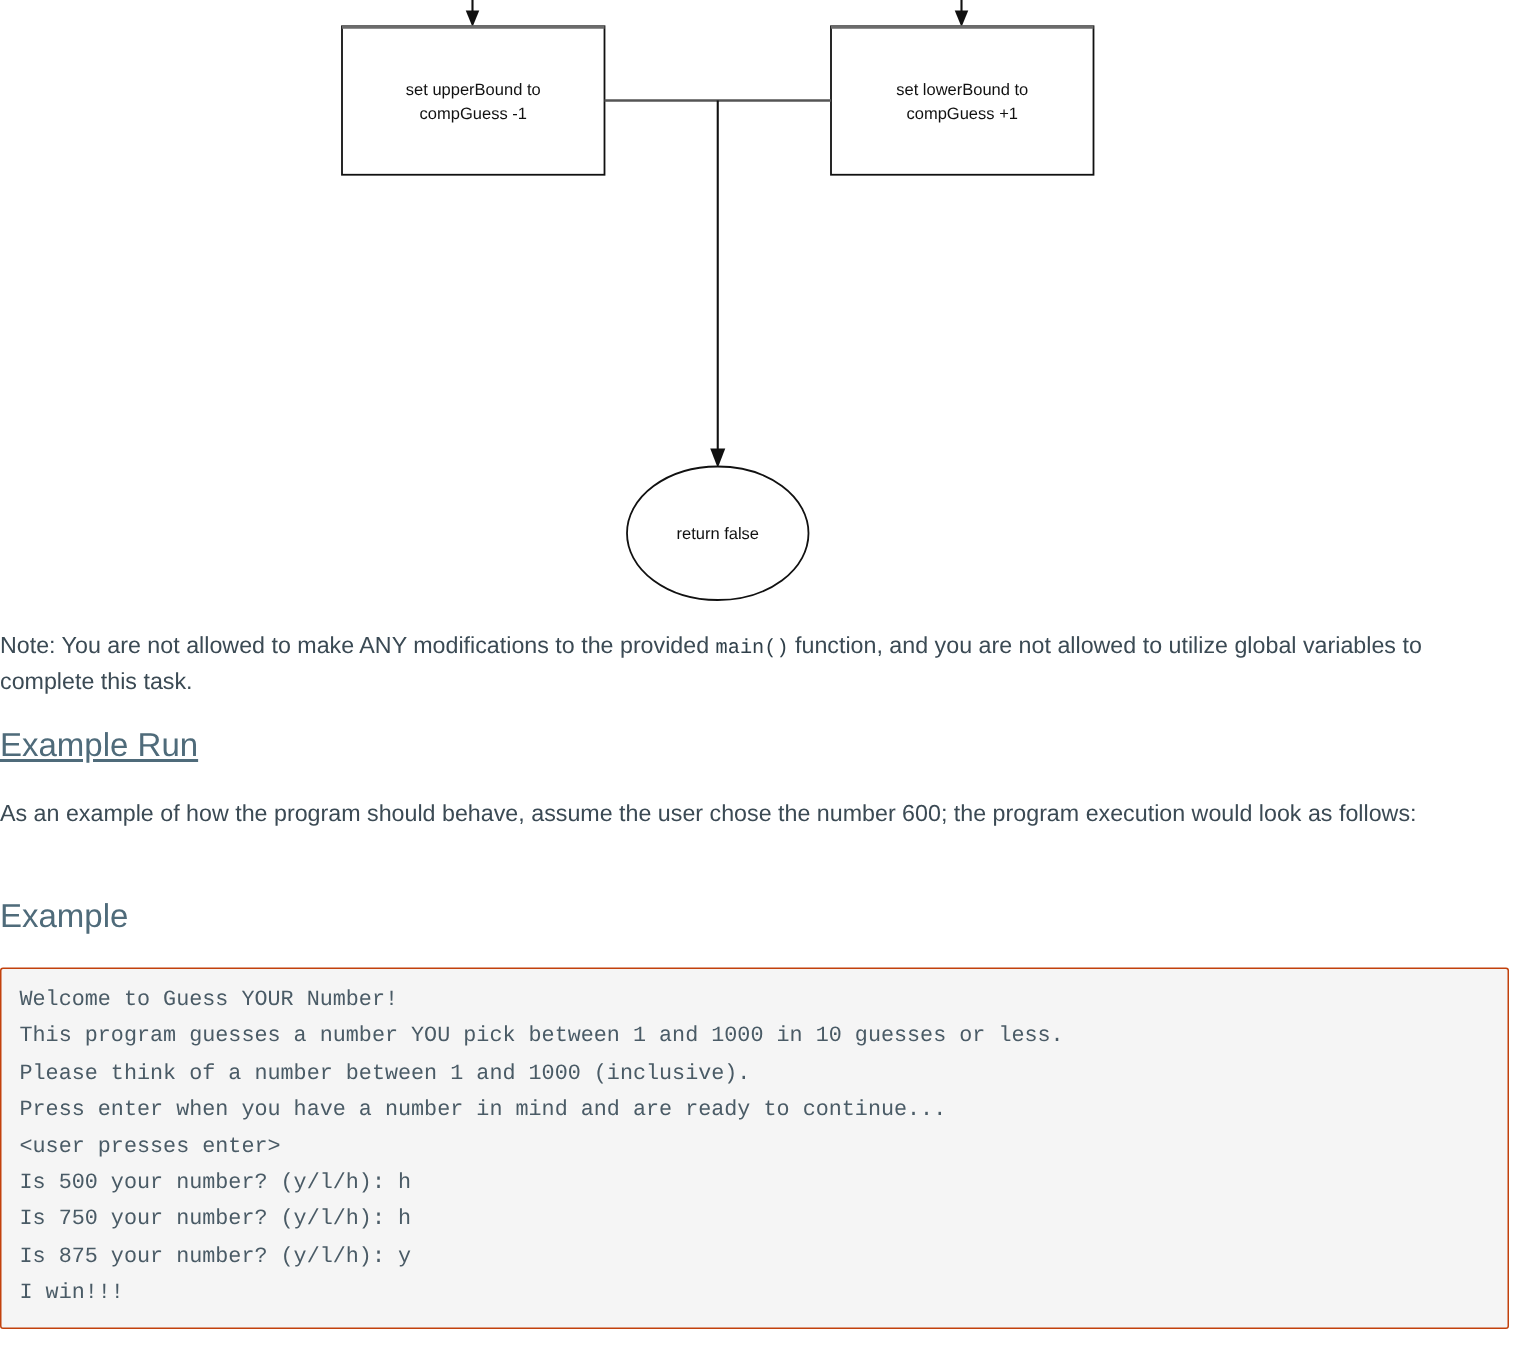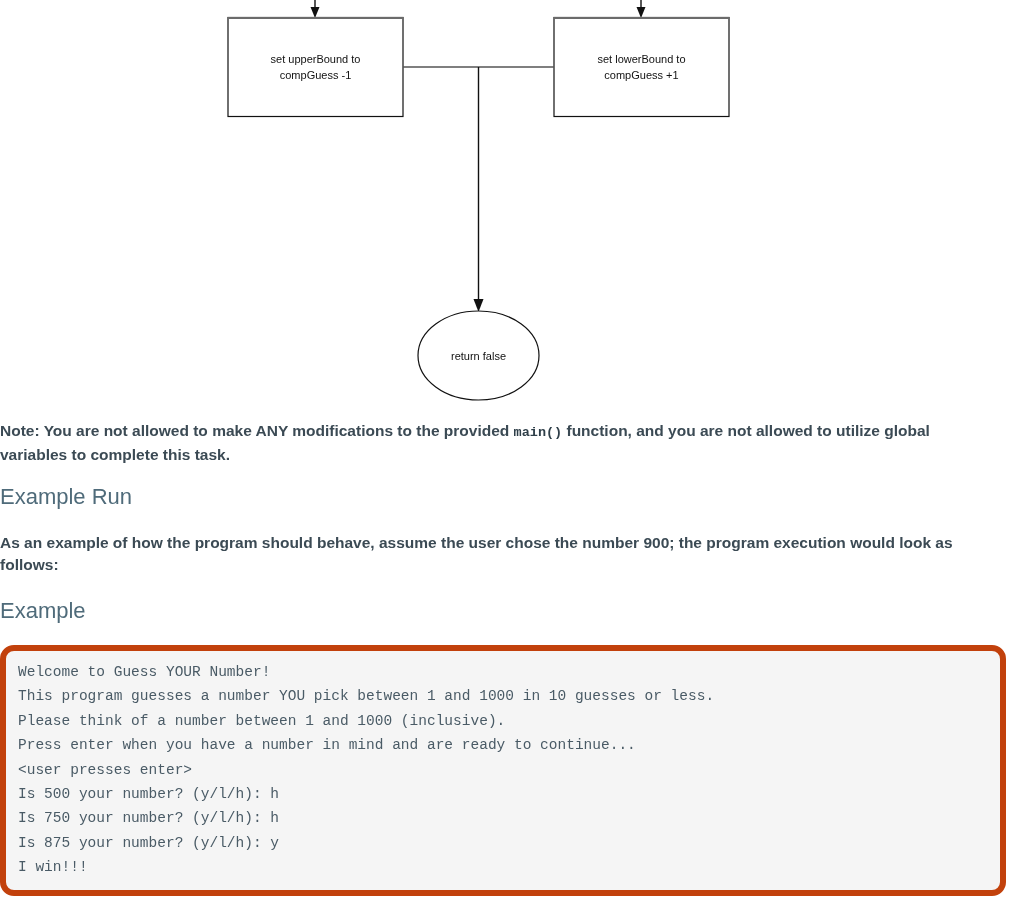--- a/index.html
+++ b/index.html
@@ -45,21 +45,20 @@
     top: 410px;
     width: 1024px;
   }
   p.body-text {
     margin: 0;
     padding: 0;
     font-size: 15.5px;
     line-height: 22px;
     color: #3b4a54;
     font-family: "Liberation Sans", sans-serif;
-    font-weight: bold;
   }
   #note-paragraph {
     position: absolute;
     left: 0;
     top: 10px;
     width: 1000px;
   }
   code.inline-code {
     font-family: "Liberation Mono", "DejaVu Sans Mono", monospace;
     font-size: 13.5px;
@@ -72,41 +71,42 @@
     font-family: "Liberation Sans", sans-serif;
     font-size: 22px;
     font-weight: 400;
     color: #4f6b7a;
     line-height: 26px;
   }
   #heading-example-run {
     position: absolute;
     left: 0;
     top: 74px;
+    text-decoration: underline;
   }
   #intro-paragraph {
     position: absolute;
     left: 0;
     top: 122px;
     width: 1000px;
   }
   #heading-output {
     position: absolute;
     left: 0;
     top: 188px;
   }
   #output-block {
     position: absolute;
     left: 0;
     top: 235px;
     width: 1006px;
     box-sizing: border-box;
     background: #f5f5f5;
-    border: 6px solid #c2410c;
-    border-radius: 14px;
+    border: 1px solid #c2410c;
+    border-radius: 2px;
     padding: 9px 12px 10px 12px;
   }
   #output-block pre {
     margin: 0;
     padding: 0;
     font-family: "Liberation Mono", "DejaVu Sans Mono", monospace;
     font-size: 14.5px;
     line-height: 24.4px;
     color: #4a5b66;
     white-space: pre;
@@ -158,21 +158,21 @@
 
   </svg>
 </div>
 
 <div class="doc">
 
   <p class="body-text" id="note-paragraph"><span>Note: You are not allowed to make ANY modifications to the provided </span><code class="inline-code">main()</code><span> function, and you are not allowed to utilize global variables to complete this task.</span></p>
 
   <h2 class="section-heading" id="heading-example-run">Example Run</h2>
 
-  <p class="body-text" id="intro-paragraph">As an example of how the program should behave, assume the user chose the number 900; the program execution would look as follows:</p>
+  <p class="body-text" id="intro-paragraph">As an example of how the program should behave, assume the user chose the number 600; the program execution would look as follows:</p>
 
   <h2 class="section-heading" id="heading-output">Example</h2>
 
   <div id="output-block">
     <pre>Welcome to Guess YOUR Number!
 This program guesses a number YOU pick between 1 and 1000 in 10 guesses or less.
 Please think of a number between 1 and 1000 (inclusive).
 Press enter when you have a number in mind and are ready to continue...
 &lt;user presses enter&gt;
 Is 500 your number? (y/l/h): h

